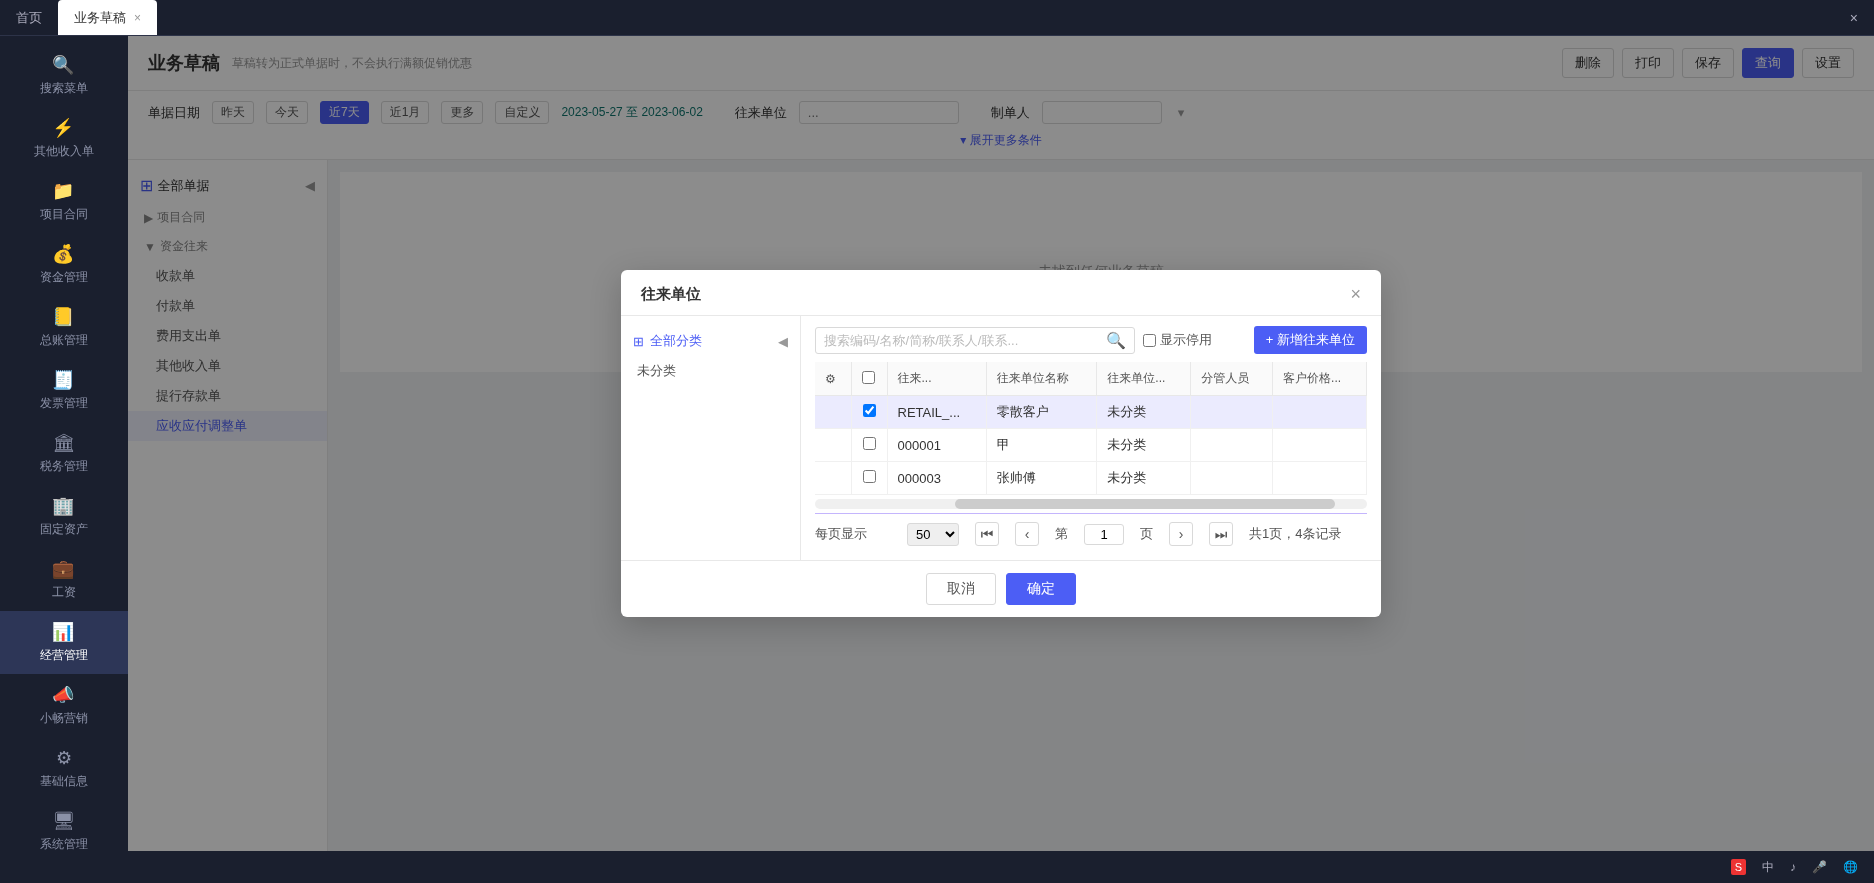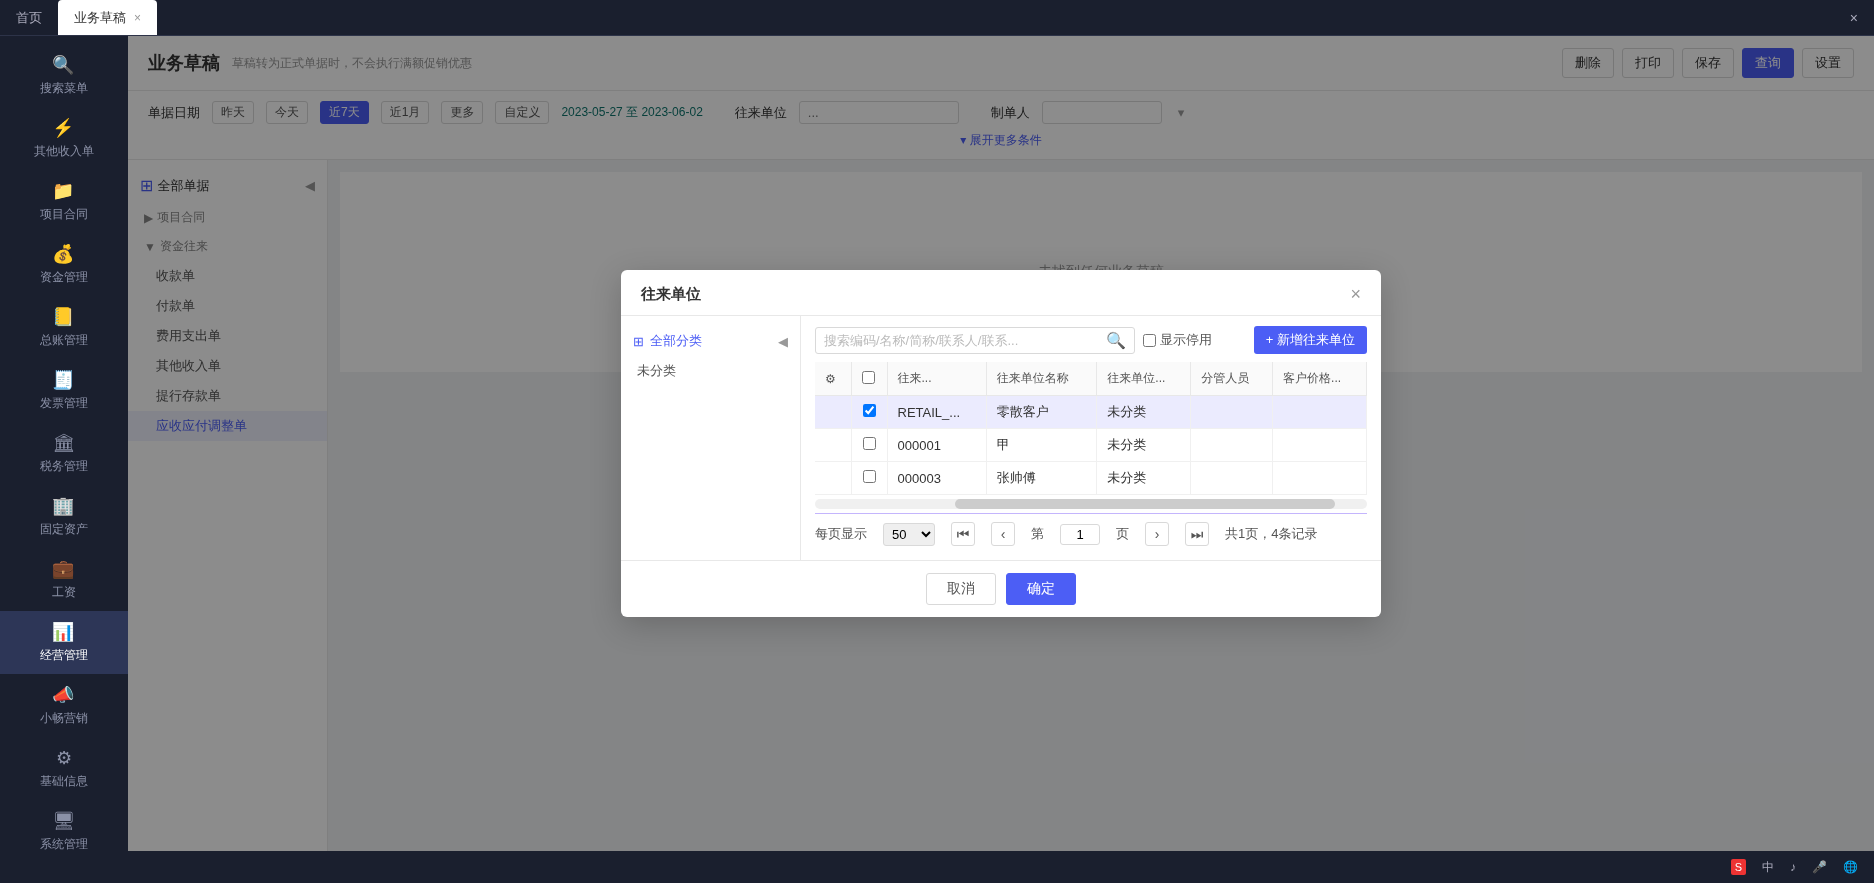--- a/index.html
+++ b/index.html
@@ -304,20 +304,21 @@
       border-radius: 3px;
       text-align: center;
       padding: 2px 4px;
       font-size: 13px;
     }
     .per-page-select {
       border: 1px solid #d9d9d9;
       border-radius: 3px;
       padding: 2px 4px;
       font-size: 13px;
+      margin-left: 24px;
     }
 
     
     .dialog-footer {
       display: flex;
       justify-content: center;
       gap: 10px;
       padding: 12px 20px;
       border-top: 1px solid #e8e8e8;
     }

